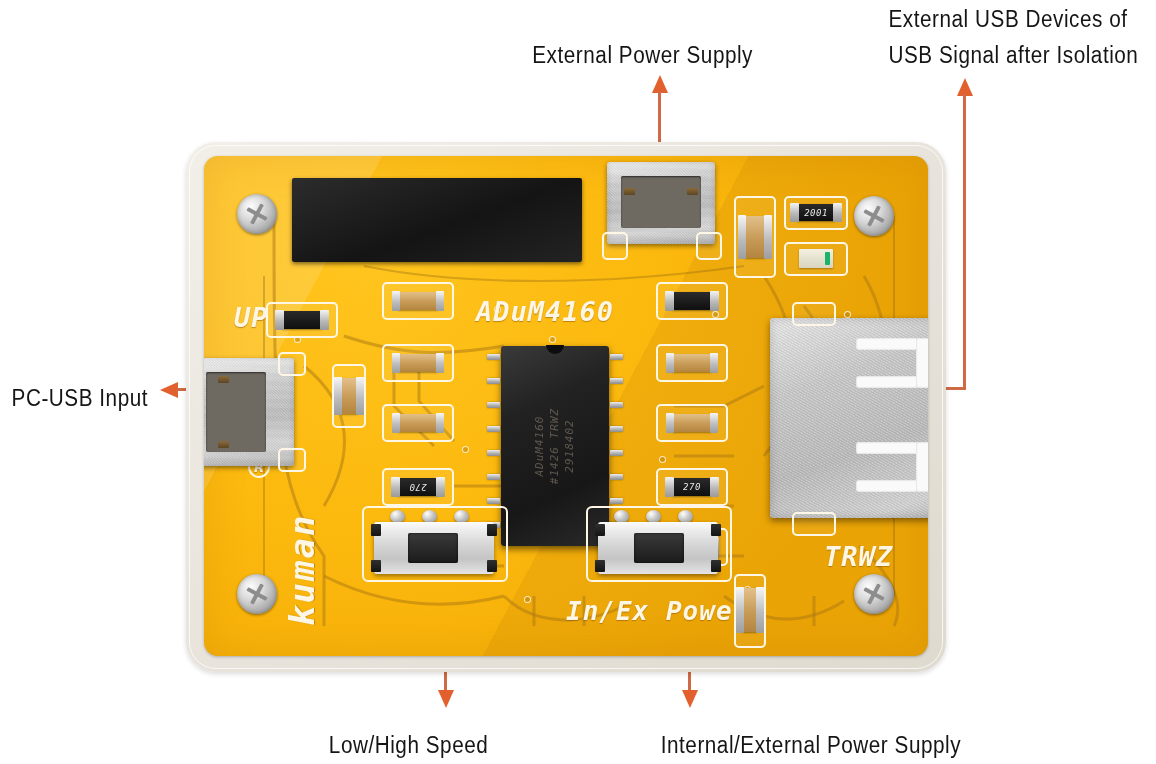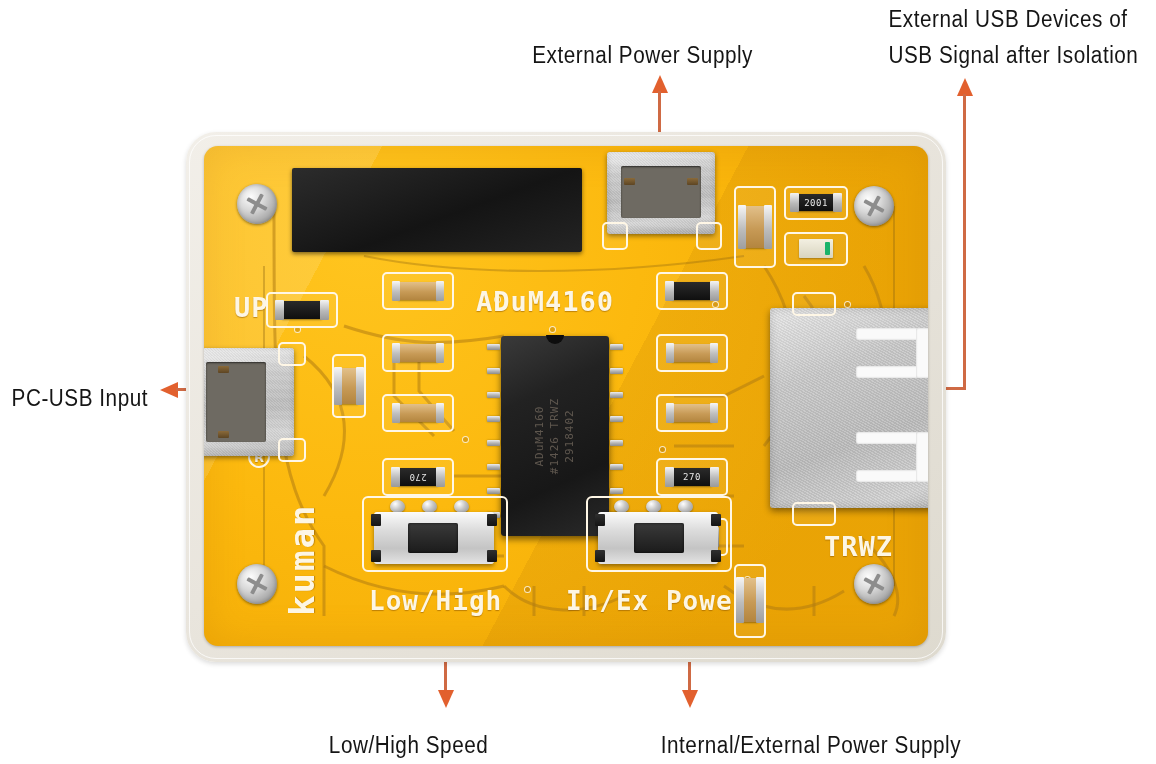--- a/index.html
+++ b/index.html
@@ -32,21 +32,21 @@
   }
   .arrow .head {
     position: absolute;
     width: 0; height: 0;
   }
   .head.up    { border-left: 8px solid transparent; border-right: 8px solid transparent; border-bottom: 18px solid #e2602e; }
   .head.down  { border-left: 8px solid transparent; border-right: 8px solid transparent; border-top: 18px solid #e2602e; }
   .head.left  { border-top: 8px solid transparent; border-bottom: 8px solid transparent; border-right: 18px solid #e2602e; }
 
   
-  #board-wrap { position: absolute; left: 186px; top: 132px; width: 812px; height: 530px; }
+  #board-wrap { position: absolute; left: 186px; top: 142px; width: 812px; height: 530px; font-style: italic; }
 
   
   .acrylic {
     position: absolute; left: 0; top: 0; width: 760px; height: 530px;
     background: linear-gradient(145deg,#f2efe9 0%, #e9e5dd 45%, #dedacf 100%);
     border-radius: 30px;
     box-shadow: 0 2px 5px rgba(0,0,0,.14);
   }
   .acrylic::after {
     content:""; position:absolute; inset:3px; border-radius:27px;
@@ -393,21 +393,20 @@
       <div class="led" style="left:595px; top:93px; width:34px; height:19px;">
         <span class="dot"></span>
       </div>
 
       <div class="silk" style="left:30px; top:146px; font-size:27px;">UP</div>
 
       <div class="silk" style="left:272px; top:140px; font-size:27px;">ADuM4160</div>
 
       <div class="silk" style="left:620px; top:385px; font-size:27px;">TRWZ</div>
 
-      <div class="silk" style="left:165px; top:440px; font-size:26px;">Low/High</div>
       <div class="silk" style="left:362px; top:440px; font-size:26px;">In/Ex Power</div>
 
       <div class="silk-vert" style="left:78px; top:470px; font-size:34px;">kuman</div>
       <div class="regmark" style="left:44px; top:300px;">R</div>
 
       <div class="microusb" style="left:-8px; top:202px; width:98px; height:108px;">
         <div class="noise"></div>
         <div class="slot" style="left:10px; top:14px; width:60px; bottom:14px;"></div>
         <div class="tab" style="left:22px; top:18px;"></div>
         <div class="tab" style="left:22px; bottom:18px;"></div>

